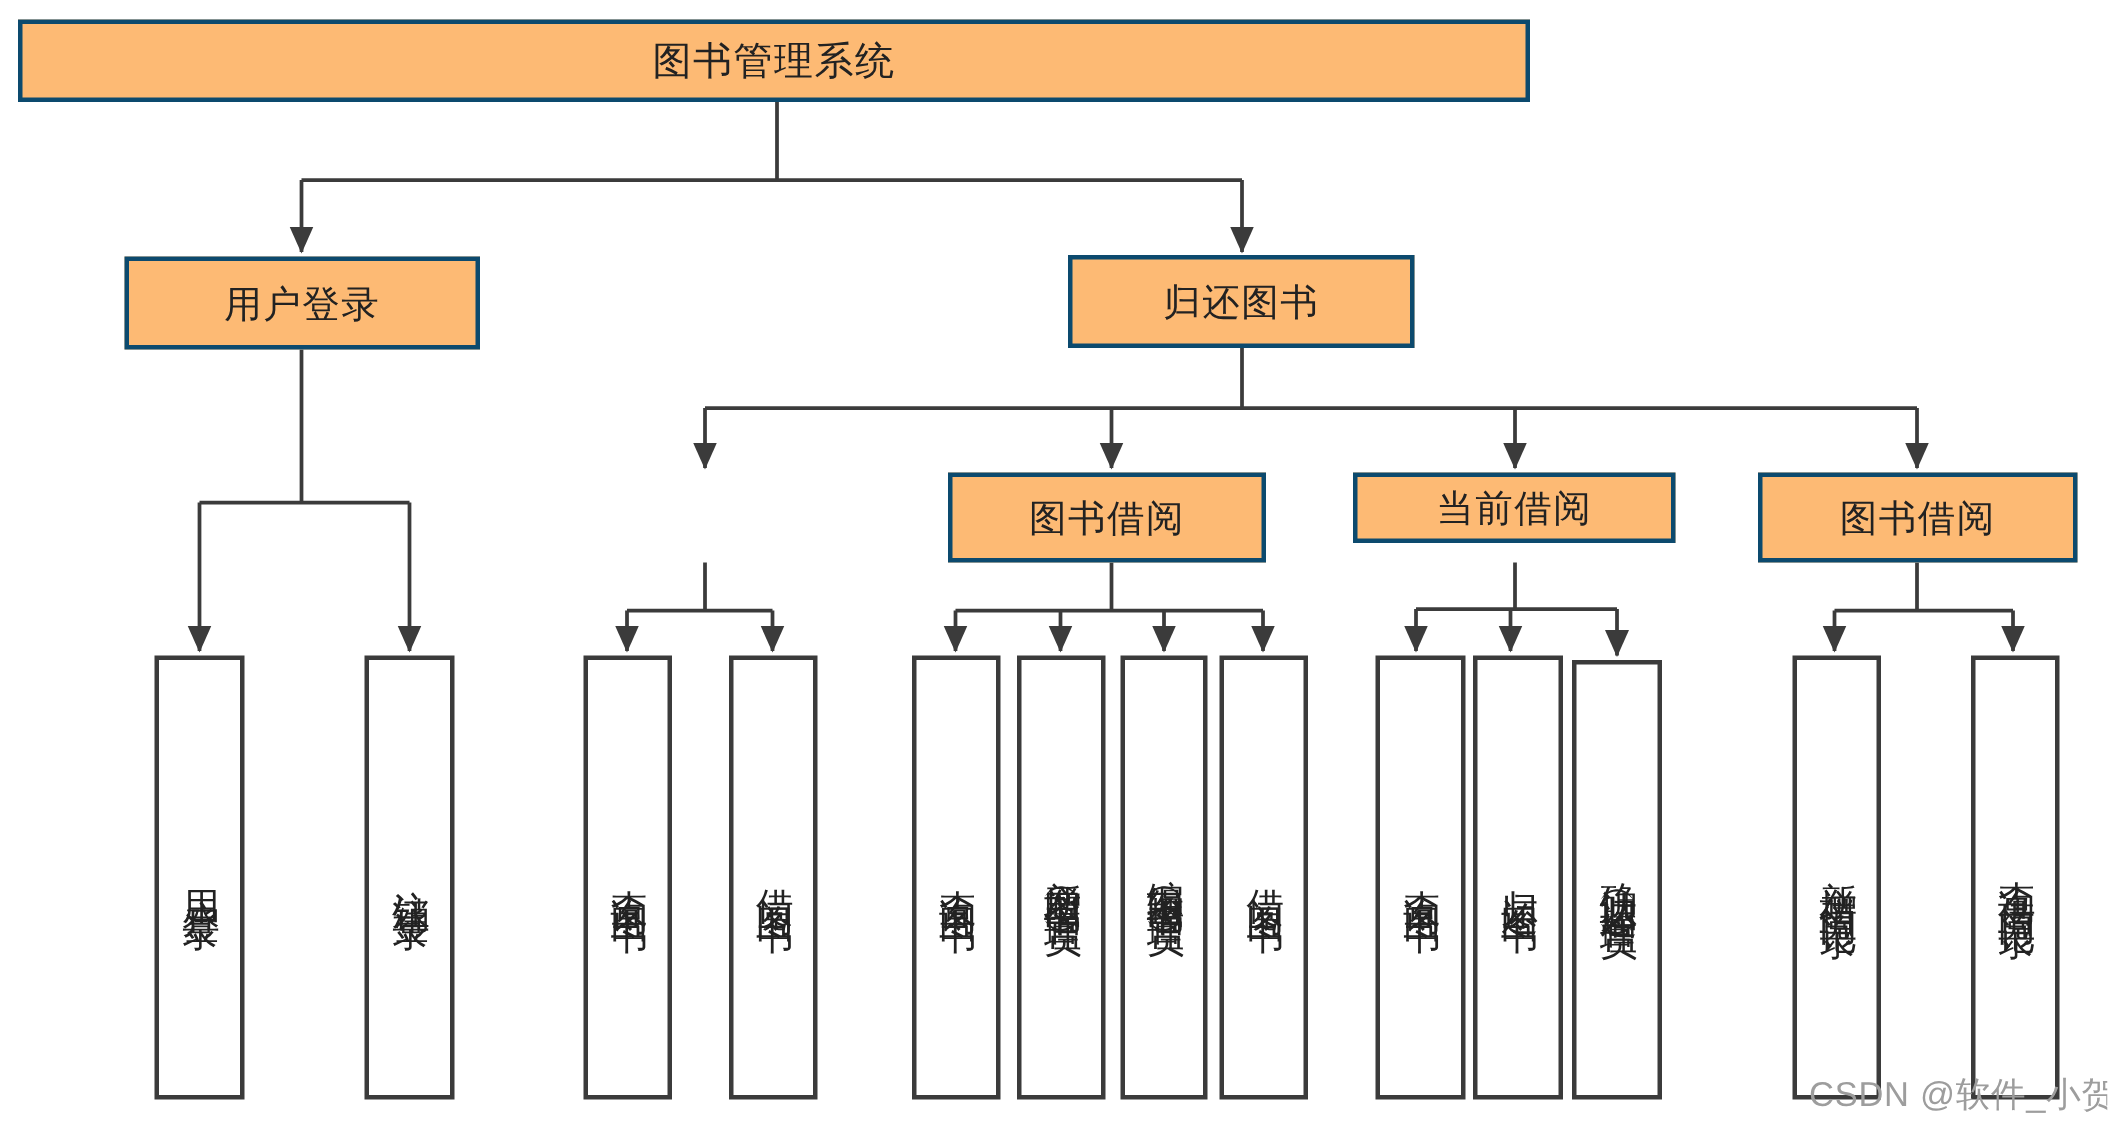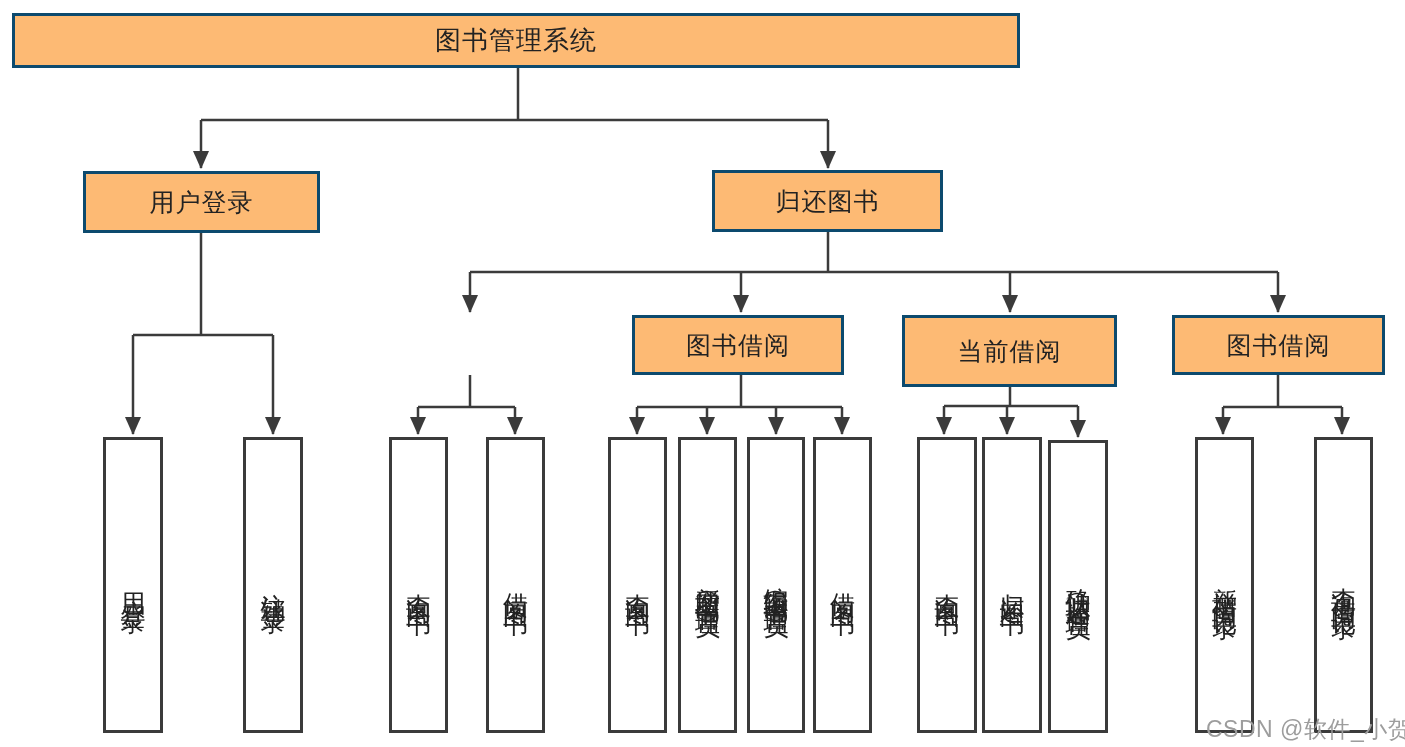--- a/index.html
+++ b/index.html
@@ -79,21 +79,21 @@
       <line x1="1342" y1="407" x2="1342" y2="434" marker-end="url(#arrow)"></line>
     </g>
   </svg>
 
   <div class="hbox hbox-lg" style="left:12px;top:13px;width:1008px;height:55px">图书管理系统</div>
 
   <div class="hbox" style="left:83px;top:171px;width:237px;height:62px">用户登录</div>
   <div class="hbox" style="left:712px;top:170px;width:231px;height:62px">归还图书</div>
 
   <div class="hbox" style="left:632px;top:315px;width:212px;height:60px">图书借阅</div>
-  <div class="hbox" style="left:902px;top:315px;width:215px;height:72px">当前借阅</div>
+  <div class="hbox" style="left:902px;top:315px;width:215px;height:47px">当前借阅</div>
   <div class="hbox" style="left:1172px;top:315px;width:213px;height:60px">图书借阅</div>
 
   <div class="vbox" style="left:103px;top:437px;width:60px;height:296px">用户登录</div>
   <div class="vbox" style="left:243px;top:437px;width:60px;height:296px">注销登录</div>
 
   <div class="vbox" style="left:389px;top:437px;width:59px;height:296px">查询图书</div>
   <div class="vbox" style="left:486px;top:437px;width:59px;height:296px">借阅图书</div>
 
   <div class="vbox" style="left:608px;top:437px;width:59px;height:296px">查询图书</div>
   <div class="vbox" style="left:678px;top:437px;width:59px;height:296px;letter-spacing:4px">新增图书（管理员）</div>

